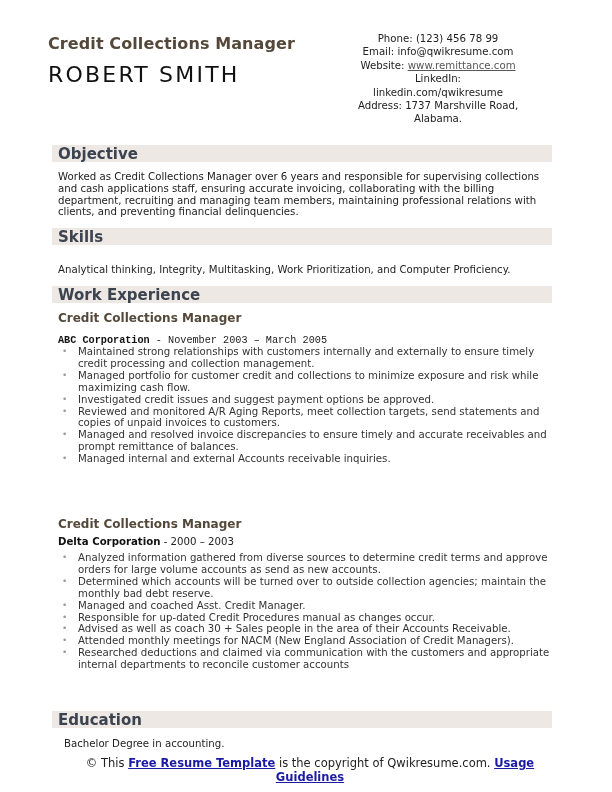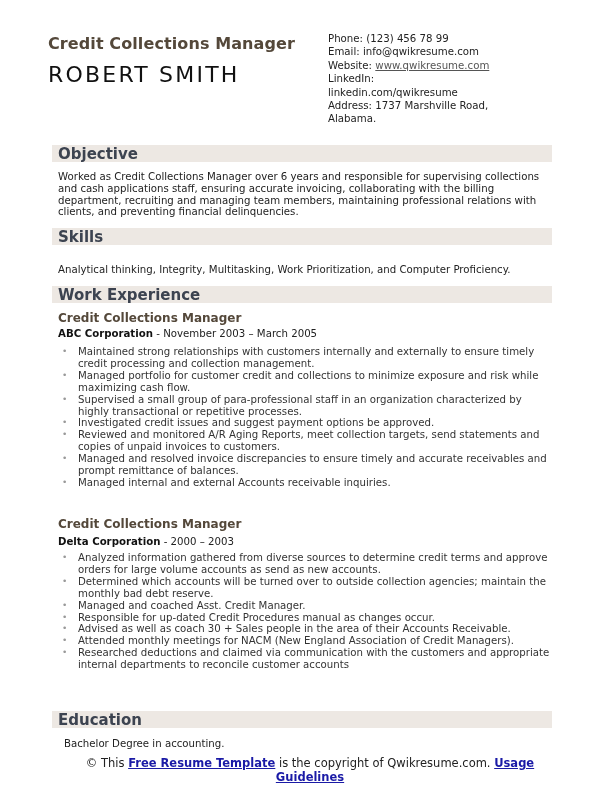--- a/index.html
+++ b/index.html
@@ -1,20 +1,20 @@
 <!DOCTYPE html>
 <html><head>
 <meta charset="utf-8">
 <style>
   html, body { margin: 0; padding: 0; background: #ffffff; }
   body { width: 612px; height: 792px; position: relative; overflow: hidden; font-family: "DejaVu Sans", sans-serif; color: #222; }
   .page { position: absolute; left: 0; top: 0; width: 612px; height: 792px; }
   .job-headline { position: absolute; left: 48px; top: 34px; font-size: 16px; font-weight: bold; color: #54483a; letter-spacing: 0.1px; }
   .name { position: absolute; left: 48px; top: 62px; font-size: 22px; color: #111; letter-spacing: 2.2px; }
-  .contact { position: absolute; right: 64px; top: 32px; width: 220px; text-align: left; font-size: 10.2px; line-height: 13.4px; color: #222; }
+  .contact { position: absolute; right: 64px; top: 32px; width: 220px; text-align: center; font-size: 10.2px; line-height: 13.4px; color: #222; }
   .contact a { color: #555; text-decoration: underline; }
   .section-bar { position: absolute; left: 52px; width: 500px; height: 17px; background: #ede8e3; }
   .section-title { position: absolute; left: 58px; font-size: 15px; font-weight: bold; color: #3c4350; }
   .para { position: absolute; left: 58px; width: 496px; font-size: 10.2px; line-height: 11.8px; color: #222; }
   .job-title { position: absolute; left: 58px; font-size: 12px; font-weight: bold; color: #54483a; }
   .job-meta { position: absolute; left: 58px; font-size: 10.2px; color: #222; }
   .job-meta b { font-weight: bold; color: #111; }
   ul.bullets { position: absolute; left: 62px; width: 492px; margin: 0; padding: 0; list-style: none; font-size: 10.2px; line-height: 11.9px; color: #333; }
   ul.bullets li { position: relative; padding-left: 16px; }
   ul.bullets li::before { content: "•"; position: absolute; left: 0; top: 0; color: #999; font-size: 9px; }
@@ -25,44 +25,43 @@
 <body>
 
 <div class="page">
 
   <div class="job-headline">Credit Collections Manager</div>
   <div class="name">ROBERT SMITH</div>
 
   <div class="contact">
     <div><span>Phone:</span> <span>(123) 456 78 99</span></div>
     <div><span>Email:</span> <span>info@qwikresume.com</span></div>
-    <div><span>Website:</span> <a>www.qwikresume.com</a></div>
+    <div><span>Website:</span> <a>www.remittance.com</a></div>
     <div>LinkedIn:</div>
     <div>linkedin.com/qwikresume</div>
     <div><span>Address:</span> <span>1737 Marshville Road,</span></div>
     <div>Alabama.</div>
   </div>
 
   <div class="section-bar" style="top:145px;"></div>
   <div class="section-title" style="top:145px;">Objective</div>
   <div class="para" style="top:171px;">Worked as Credit Collections Manager over 6 years and responsible for supervising collections and cash applications staff, ensuring accurate invoicing, collaborating with the billing department, recruiting and managing team members, maintaining professional relations with clients, and preventing financial delinquencies.</div>
 
   <div class="section-bar" style="top:228px;"></div>
   <div class="section-title" style="top:228px;">Skills</div>
   <div class="para" style="top:264px;">Analytical thinking, Integrity, Multitasking, Work Prioritization, and Computer Proficiency.</div>
 
   <div class="section-bar" style="top:286px;"></div>
   <div class="section-title" style="top:286px;">Work Experience</div>
 
   <div class="job-title" style="top:311px;">Credit Collections Manager</div>
-  <div class="job-meta" style="top:328px;"><b>ABC Corporation</b><span> - November 2003 – March 2005</span></div>
+  <div class="job-meta" style="top:335px;font-family:Liberation Mono, monospace;"><b>ABC Corporation</b><span> - November 2003 – March 2005</span></div>
   <ul class="bullets" style="top:346px;">
     <li>Maintained strong relationships with customers internally and externally to ensure timely credit processing and collection management.</li>
     <li>Managed portfolio for customer credit and collections to minimize exposure and risk while maximizing cash flow.</li>
-    <li>Supervised a small group of para-professional staff in an organization characterized by highly transactional or repetitive processes.</li>
     <li>Investigated credit issues and suggest payment options be approved.</li>
     <li>Reviewed and monitored A/R Aging Reports, meet collection targets, send statements and copies of unpaid invoices to customers.</li>
     <li>Managed and resolved invoice discrepancies to ensure timely and accurate receivables and prompt remittance of balances.</li>
     <li>Managed internal and external Accounts receivable inquiries.</li>
   </ul>
 
   <div class="job-title" style="top:517px;">Credit Collections Manager</div>
   <div class="job-meta" style="top:536px;"><b>Delta Corporation</b><span> - 2000 – 2003</span></div>
   <ul class="bullets" style="top:552px;">
     <li>Analyzed information gathered from diverse sources to determine credit terms and approve orders for large volume accounts as send as new accounts.</li>

